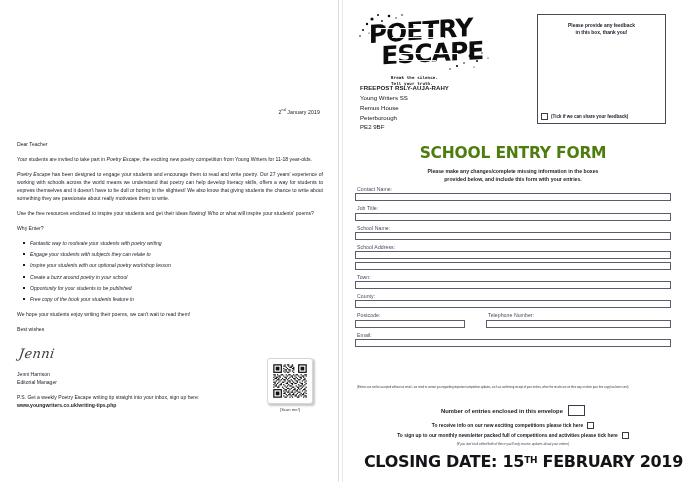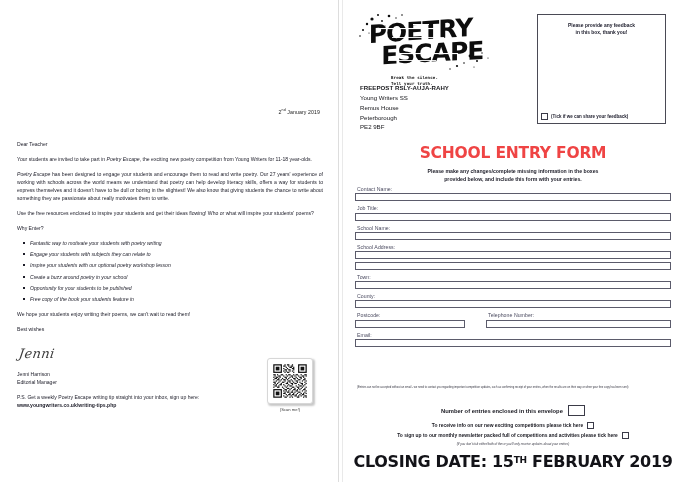--- a/index.html
+++ b/index.html
@@ -190,21 +190,21 @@
   .form-title {
     position: absolute;
     top: 144px;
     left: 0;
     width: 340px;
     text-align: center;
     font-family: "DejaVu Sans", sans-serif;
     font-weight: bold;
     font-size: 15.5px;
     letter-spacing: -0.2px;
-    color: #ef4444;
+    color: #4d7c0f;
   }
   .form-sub {
     position: absolute;
     top: 168px;
     left: 0;
     width: 340px;
     text-align: center;
     font-size: 5.2px;
     font-weight: 600;
     line-height: 1.5;
@@ -291,21 +291,21 @@
     font-size: 3.1px;
     font-style: italic;
     color: #3a3a46;
   }
 
   .closing {
     position: absolute;
     top: 452px;
     left: 0;
     width: 340px;
-    text-align: center;
+    text-align: right;
     font-family: "DejaVu Sans", sans-serif;
     font-weight: bold;
     font-size: 16px;
     letter-spacing: -0.3px;
     color: #131318;
   }
   .closing sup { font-size: 9px; vertical-align: 4px; }
 </style>
 </head>
 <body>

